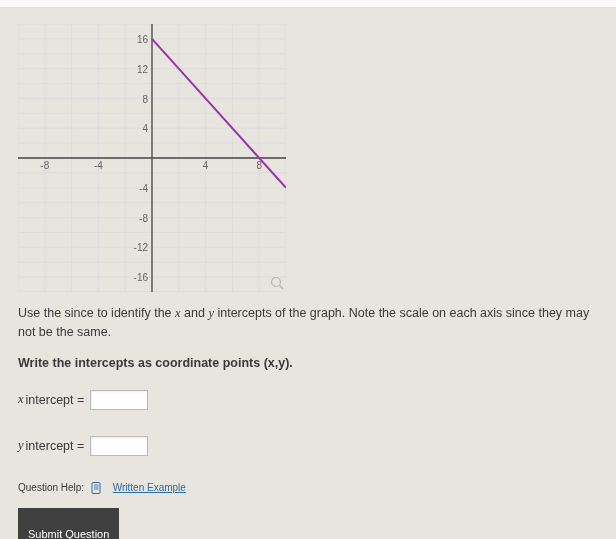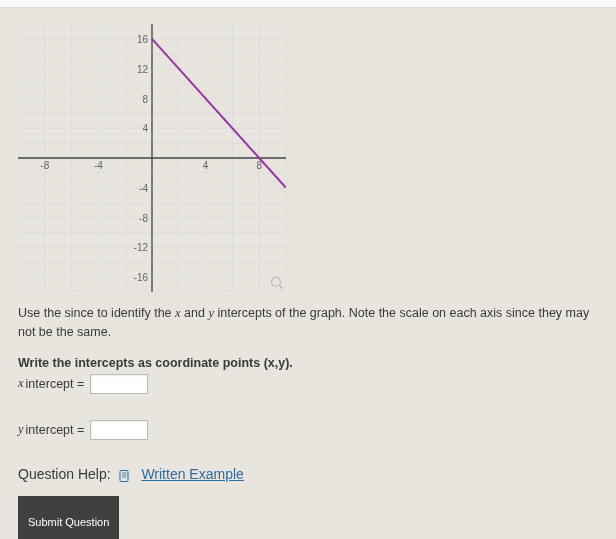--- a/index.html
+++ b/index.html
@@ -42,40 +42,40 @@
       font-size: 12.5px;
       color: #3a3a3a;
       line-height: 1.5;
       margin-bottom: 14px;
     }
     .instruction .math { font-style: italic; font-family: 'Times New Roman', serif; }
     .bold-line {
       font-size: 12.5px;
       color: #3a3a3a;
       font-weight: bold;
-      margin-bottom: 4px;
+      margin-bottom: 20px;
     }
     .field-row {
       display: flex;
       align-items: center;
       margin-bottom: 26px;
       font-size: 12.5px;
       color: #3a3a3a;
     }
     .field-row .math { font-style: italic; font-family: 'Times New Roman', serif; margin-right: 2px; }
     .input-box {
       width: 58px;
       height: 20px;
       border: 1px solid #bbb;
       background: #fff;
       margin-left: 6px;
       box-shadow: inset 1px 1px 2px rgba(0,0,0,0.08);
     }
     .help-row {
-      font-size: 14px;
+      font-size: 10px;
       color: #3a3a3a;
       margin-top: 6px;
       margin-bottom: 14px;
     }
     .help-link { color: #2a6ca8; margin-left: 6px; }
     .doc-icon {
       display: inline-block;
       width: 11px;
       height: 12px;
       vertical-align: middle;

